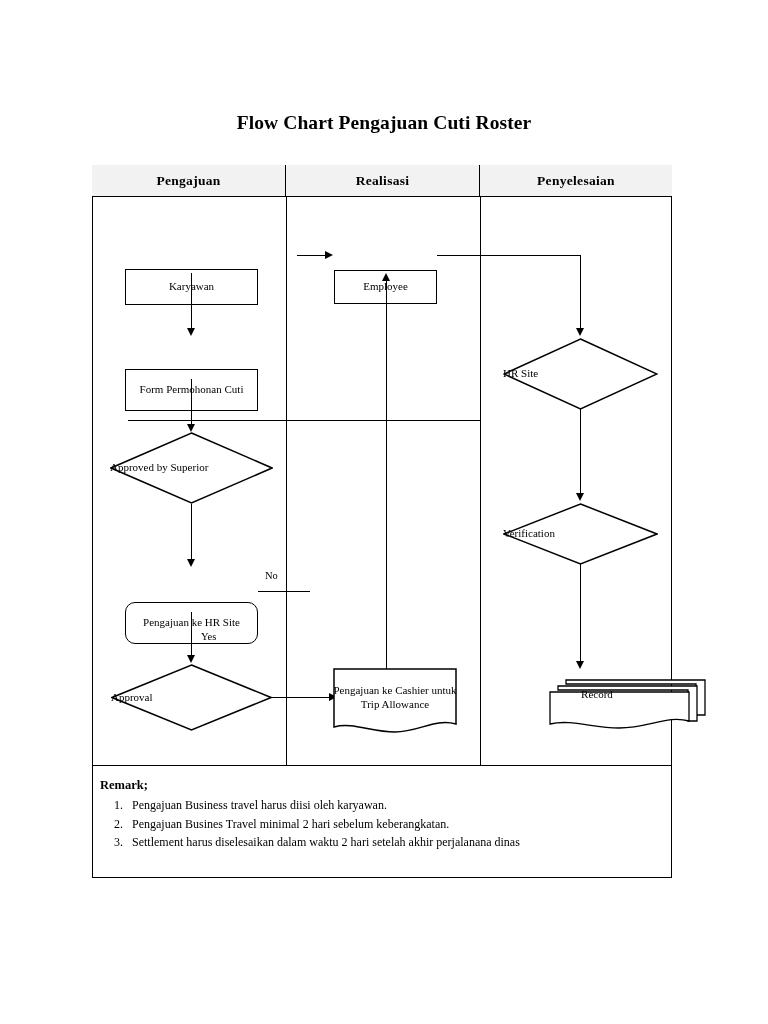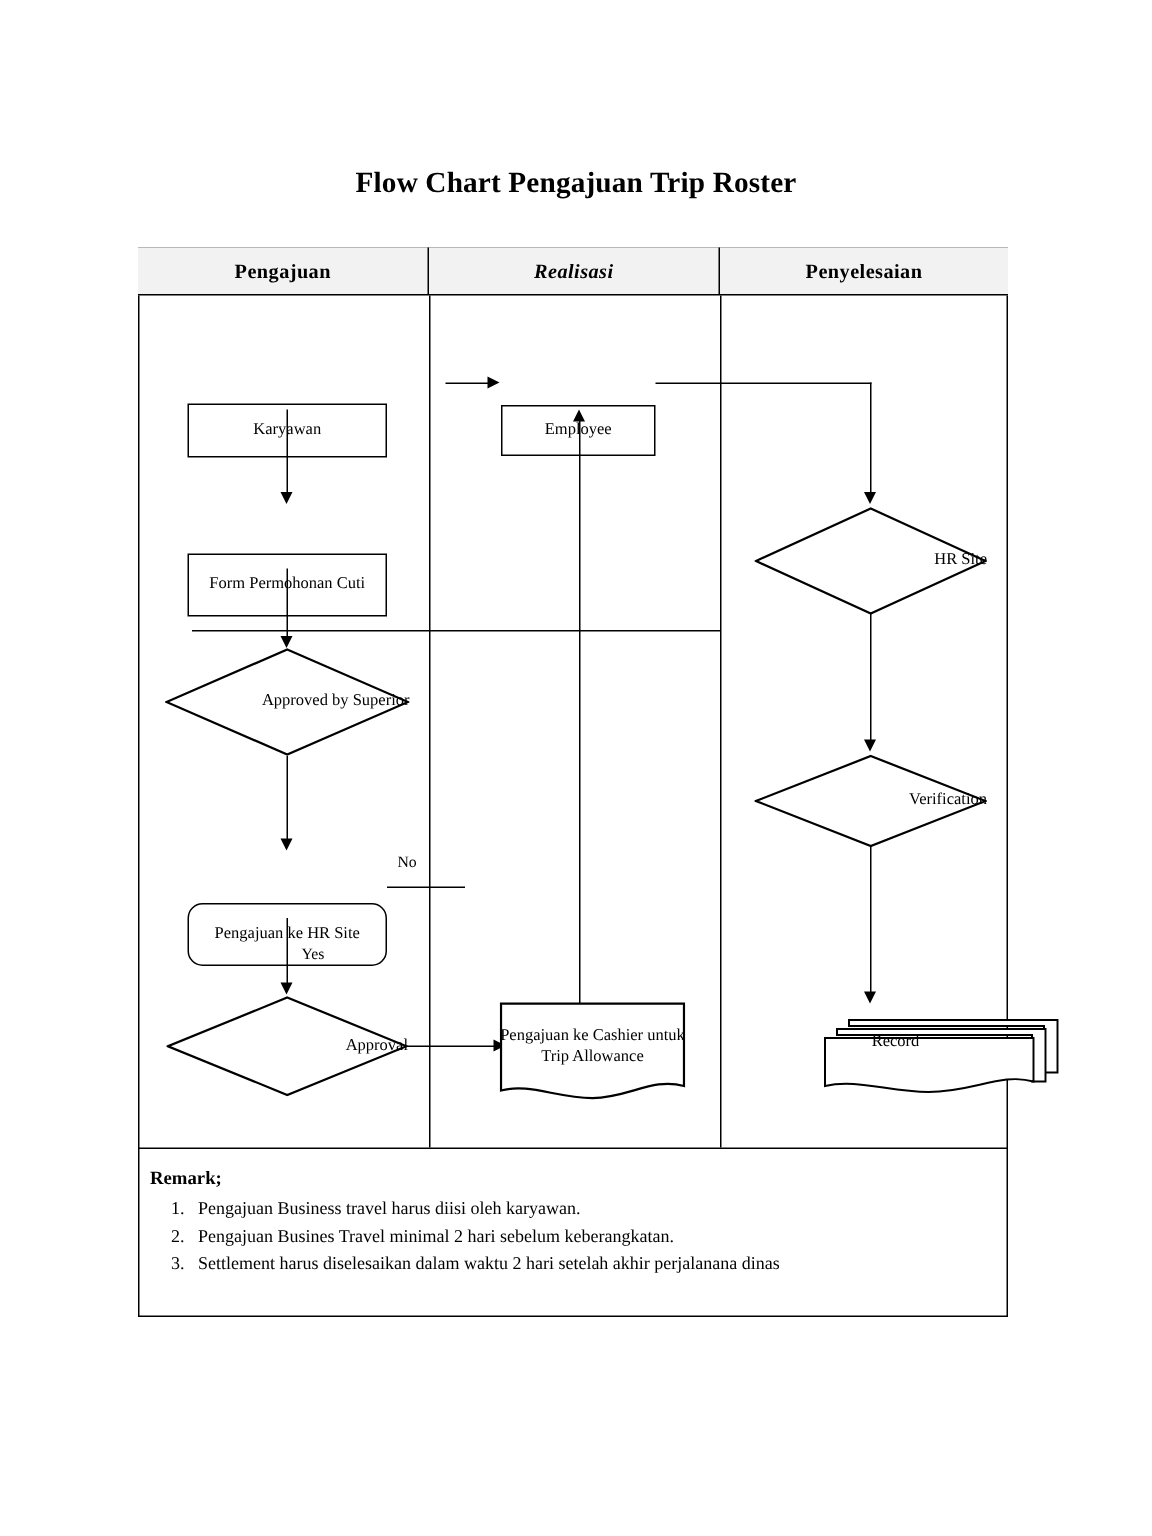--- a/index.html
+++ b/index.html
@@ -62,21 +62,21 @@
     display: flex;
     align-items: center;
     justify-content: center;
     font-size: 13.5px;
     font-weight: bold;
     letter-spacing: 0.3px;
     box-sizing: border-box;
     height: 100%;
   }
   .lane-head-cell.c0 { width: 194px; border-right: 1.6px solid #000; }
-  .lane-head-cell.c1 { width: 194px; border-right: 1.6px solid #000; font-style: italic; }
+  .lane-head-cell.c1 { width: 194px; border-right: 1.6px solid #000; }
   .lane-head-cell.c2 { width: 192px; }
 
   
   .lane-divider {
     position: absolute;
     width: 0;
     border-left: 1.4px solid #000;
     top: 197px;
     height: 568px;
   }
@@ -125,21 +125,21 @@
     position: absolute;
   }
   .diamond-wrap svg { display: block; }
   .diamond-label {
     position: absolute;
     left: 0; top: 0;
     width: 100%;
     height: 100%;
     display: flex;
     align-items: center;
-    justify-content: flex-end;
+    justify-content: flex-start;
     text-align: center;
     font-size: 11px;
     line-height: 1.25;
     pointer-events: none;
   }
 
   
   .doc-wrap { position: absolute; }
   .doc-wrap svg { display: block; }
   .doc-label {
@@ -234,21 +234,21 @@
   }
   #remark-list li {
     padding-left: 6px;
   }
 </style>
 </head>
 <body>
 
 <div id="page">
 
-  <div id="chart-title">Flow Chart Pengajuan Trip Roster</div>
+  <div id="chart-title">Flow Chart Pengajuan Cuti Roster</div>
 
   <div id="frame"></div>
 
   <div id="lane-header">
     <div class="lane-head-cell c0">Pengajuan</div>
     <div class="lane-head-cell c1">Realisasi</div>
     <div class="lane-head-cell c2">Penyelesaian</div>
   </div>
 
   <div class="lane-divider" id="lane-divider-1"></div>

